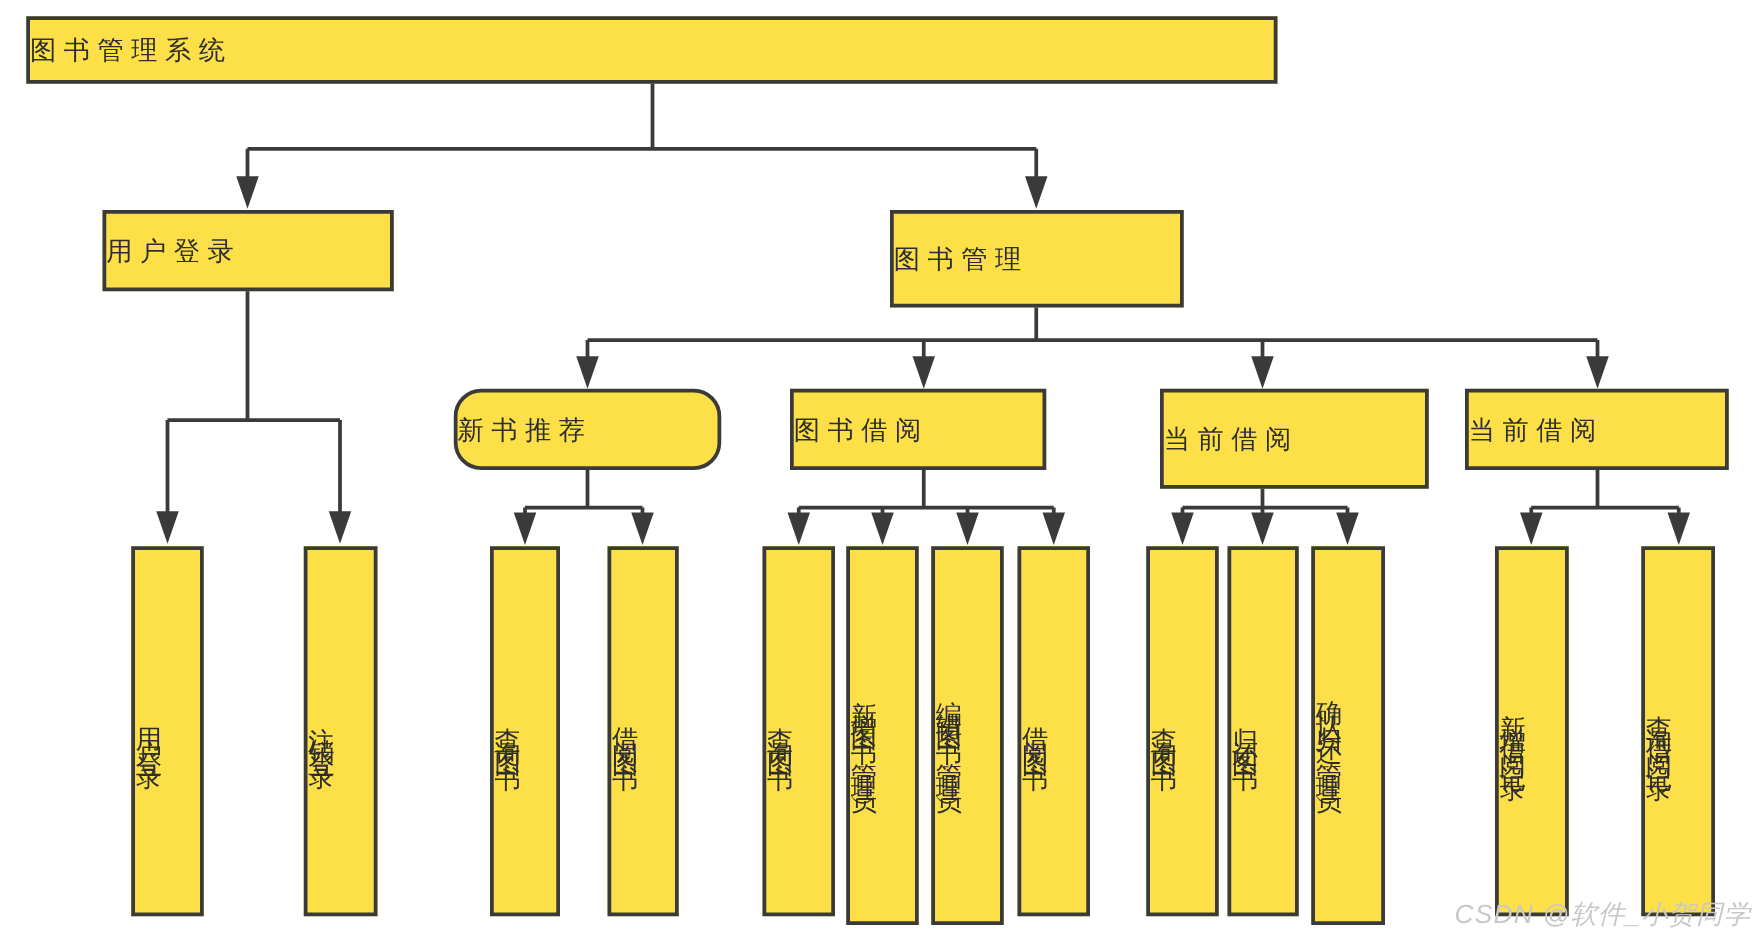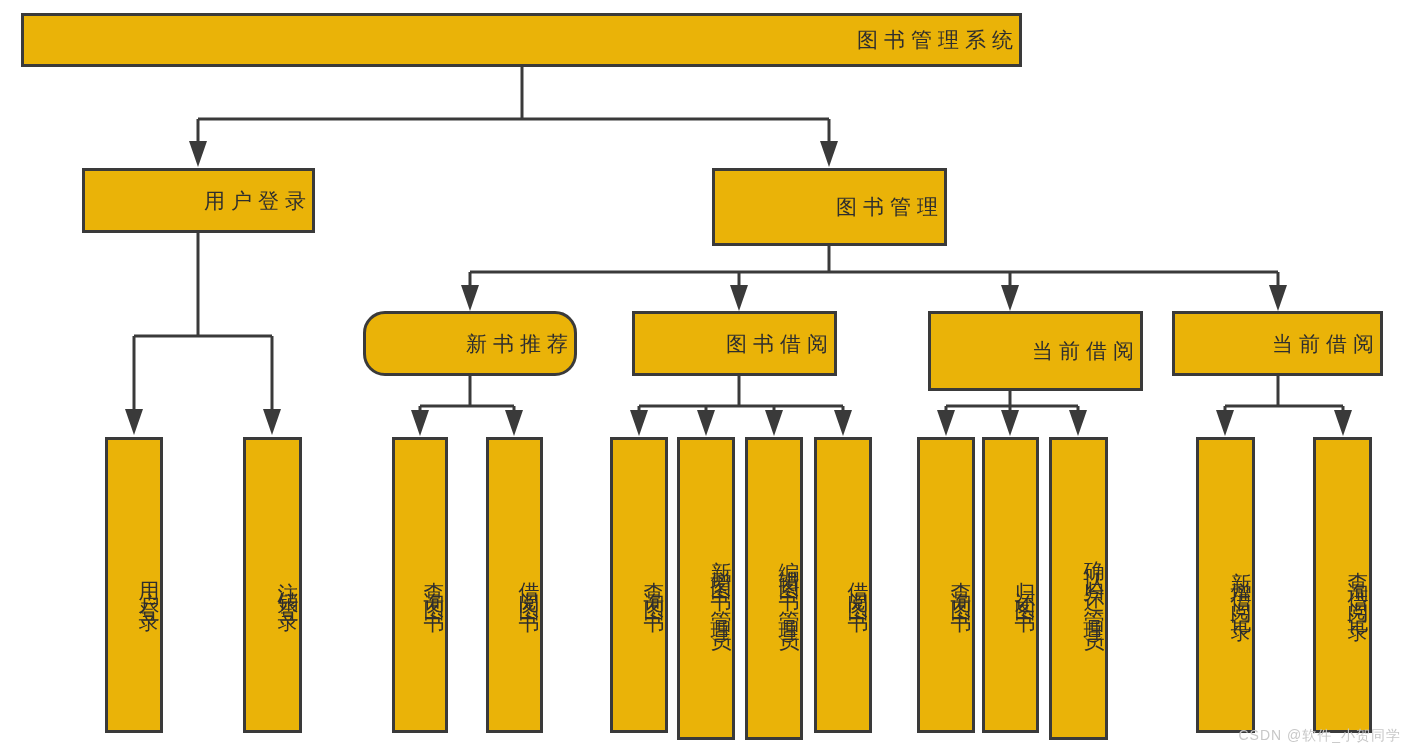--- a/index.html
+++ b/index.html
@@ -18,49 +18,50 @@
   .wires {
     position: absolute;
     left: 0;
     top: 0;
     z-index: 1;
   }
   .node {
     position: absolute;
     box-sizing: border-box;
     border: 3px solid #3a3a3a;
-    background: #eab308;
+    background: #fde047;
     display: flex;
     align-items: center;
-    justify-content: flex-end;
+    justify-content: flex-start;
     color: #2e2e2e;
     z-index: 2;
   }
   .hnode span {
     font-size: 21px;
     letter-spacing: 6px;
     white-space: nowrap;
   }
   .vnode span {
     writing-mode: vertical-rl;
     text-orientation: mixed;
     font-size: 21px;
     line-height: 1;
     letter-spacing: 10px;
     white-space: nowrap;
   }
   .watermark {
     position: absolute;
     right: 4px;
     bottom: 2px;
-    font-size: 14px;
+    font-size: 21px;
     color: #c8c8c8;
     letter-spacing: 1px;
     z-index: 10;
     white-space: nowrap;
+    font-style: italic;
   }
   line { stroke: #3a3a3a; stroke-width: 3; }
   polygon { fill: #3a3a3a; }
 </style>
 </head>
 <body>
 
 <div class="canvas">
 
   <svg class="wires" width="1405" height="747" viewBox="0 0 1405 747">

